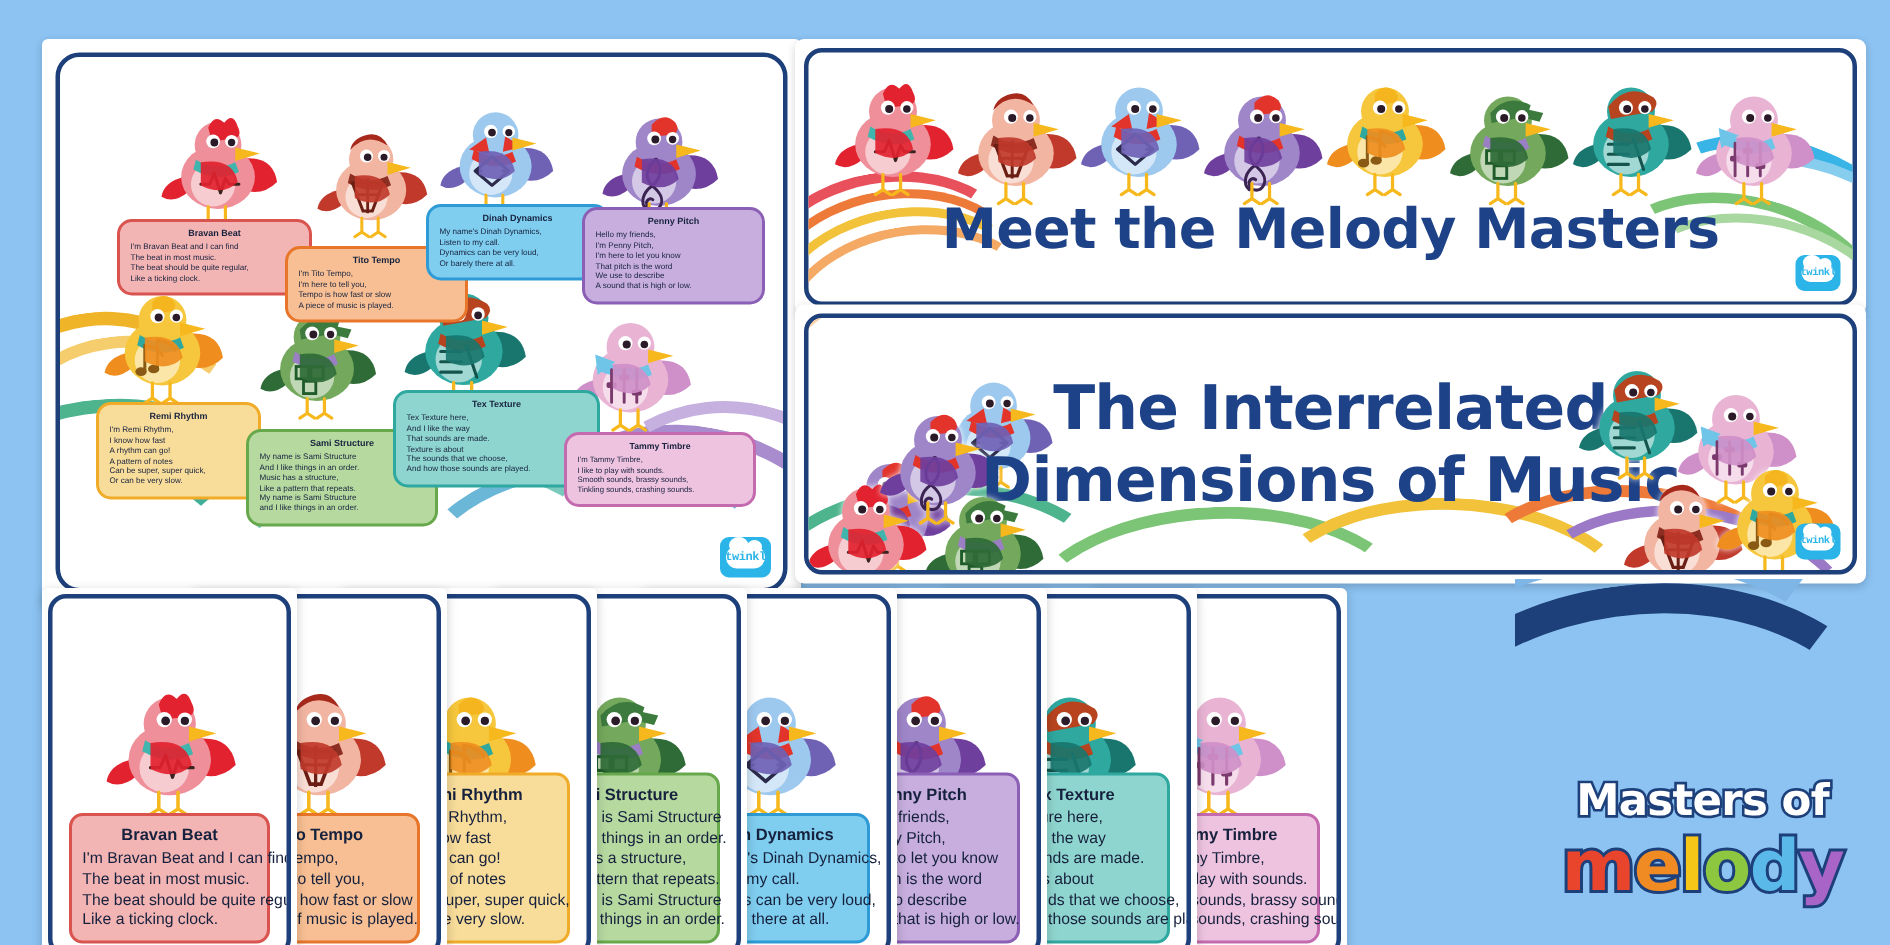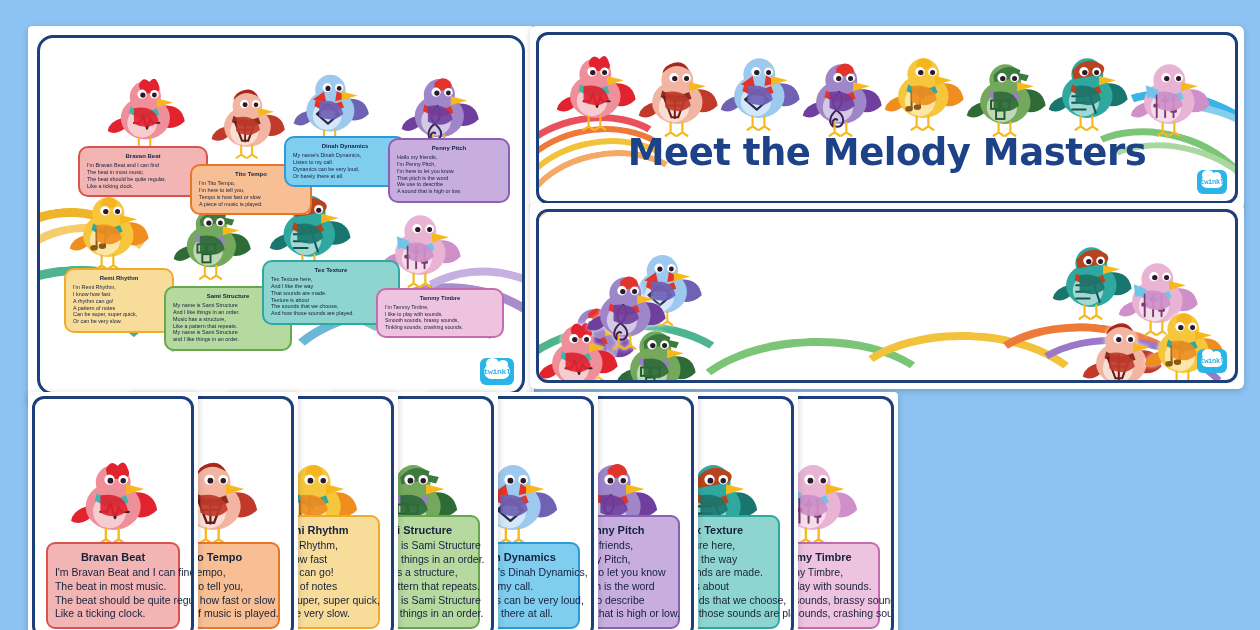--- a/index.html
+++ b/index.html
@@ -737,20 +737,22 @@
               <path d="M34 50 v20 M34 50 c7 1 12 4 14 8 M44 46 v22 M44 46 c7 1 12 4 14 8" stroke="#8a5a14" stroke-width="2.4" fill="none" stroke-linecap="round"></path>
               <ellipse cx="31" cy="71" rx="4.5" ry="3.4" fill="#8a5a14"></ellipse>
               <ellipse cx="41" cy="69" rx="4.5" ry="3.4" fill="#8a5a14"></ellipse>
               <path d="M40 80 v12 M40 92 l-6 4 M40 92 l6 4" stroke="#f6b81d" stroke-width="2.6" fill="none" stroke-linecap="round"></path>
               <path d="M54 80 v12 M54 92 l-6 4 M54 92 l6 4" stroke="#f6b81d" stroke-width="2.6" fill="none" stroke-linecap="round"></path>
               <path d="M34 44 q26 -4 30 16 q-12 12 -30 3 z" fill="#ef8e1f" opacity=".92"></path>
             </svg>
           </div>
         </div>
       <div class="banner-title">
+        <div>The Interrelated</div>
+        <div>Dimensions of Music</div>
       </div>
       <div class="twinkl" style="right:8px;bottom:7px;width:30px;height:24px;">
         <div class="cloud"></div>
         <div class="tw" style="font-size:7px;">twinkl</div>
       </div>
     </div>
   </div>
 
   <div id="card-strip">
       <div class="card" style="left: 28px; top: 392px; width: 160px; height: 240px; z-index: 20;">
@@ -1080,14 +1082,23 @@
             <span class="bt">Tammy Timbre</span>
             <span class="bl">I'm Tammy Timbre,</span>
             <span class="bl">I like to play with sounds.</span>
             <span class="bl">Smooth sounds, brassy sounds,</span>
             <span class="bl">Tinkling sounds, crashing sounds.</span>
           </div>
         </div>
       </div>
     </div>
 
+  <div id="logo-block">
+      <div class="ribbon" style="left: -140px; top: -66px; width: 330px; height: 230px; border-width: 26px; border-top-color: rgb(29, 63, 122); transform: rotate(-8deg);"></div>
+      <div class="ribbon" style="left: -120px; top: -30px; width: 330px; height: 230px; border-width: 22px; border-top-color: rgb(127, 182, 232); transform: rotate(-8deg);"></div>
+      <div class="ribbon" style="left: -102px; top: 4px; width: 330px; height: 230px; border-width: 20px; border-top-color: rgb(29, 63, 122); transform: rotate(-8deg);"></div>
+      <div class="logo-text" style="top: 130px;">
+        <div class="logo-l1">Masters of</div>
+        <div class="logo-l2"><span style="color:#e8452c;">m</span><span style="color:#f08a22;">e</span><span style="color:#f5c518;">l</span><span style="color:#8dc63f;">o</span><span style="color:#5ab9e8;">d</span><span style="color:#a964c8;">y</span></div>
+      </div>
+    </div>
 
 </div>
 
 </body></html>

